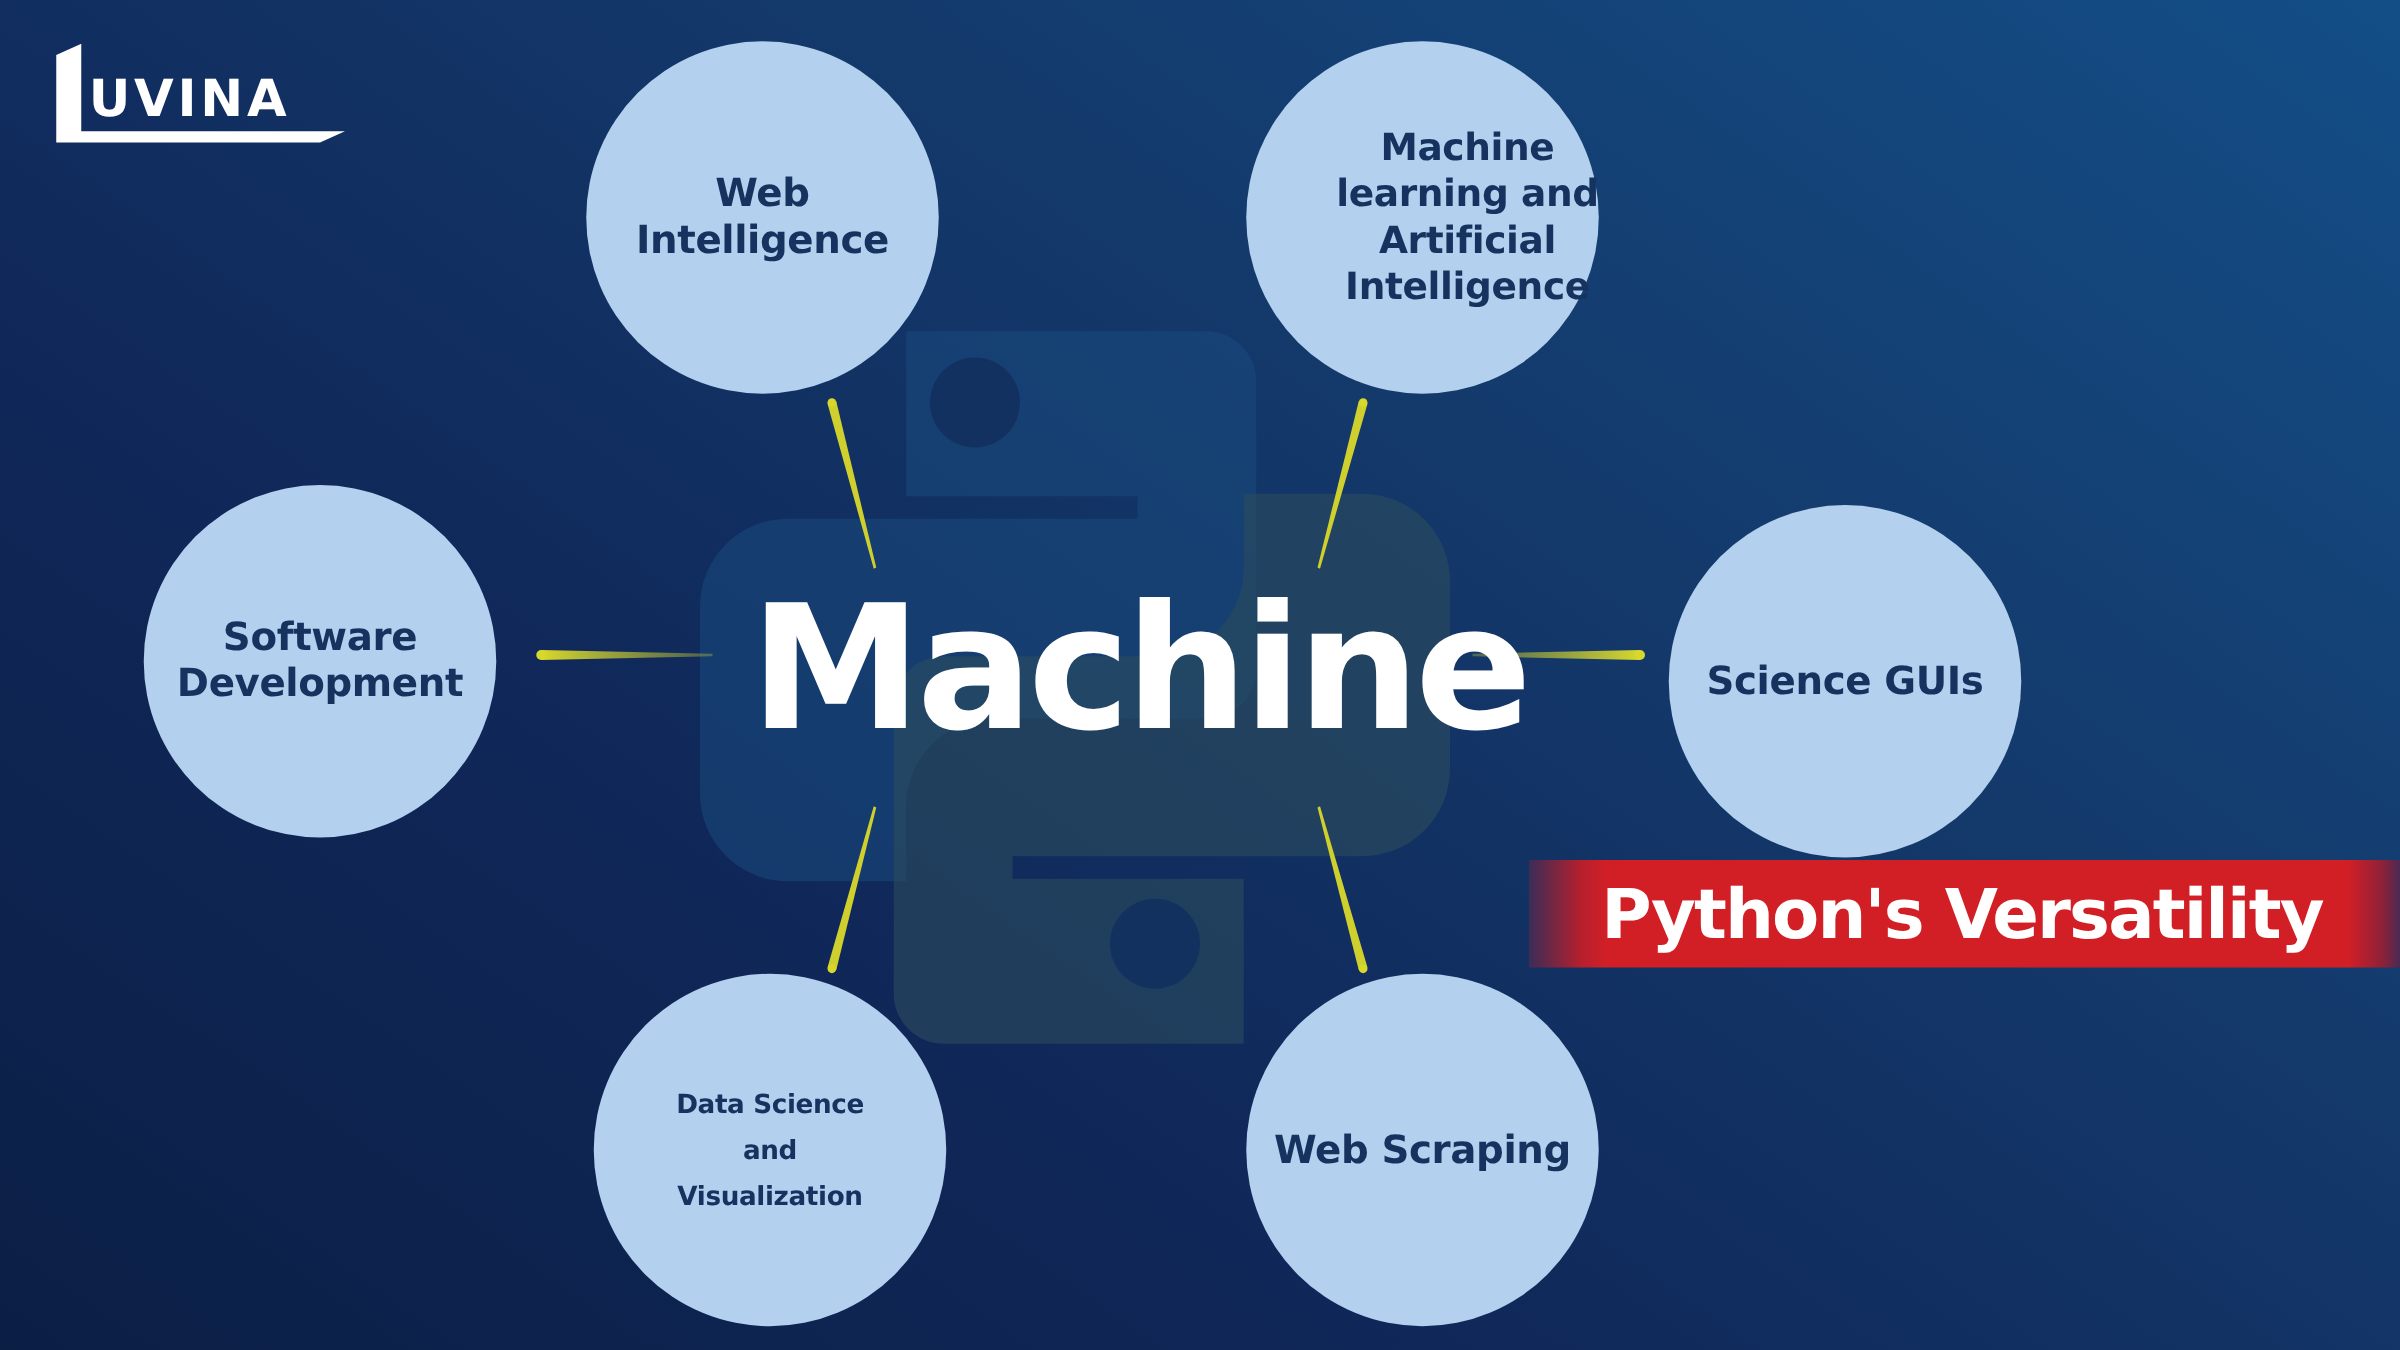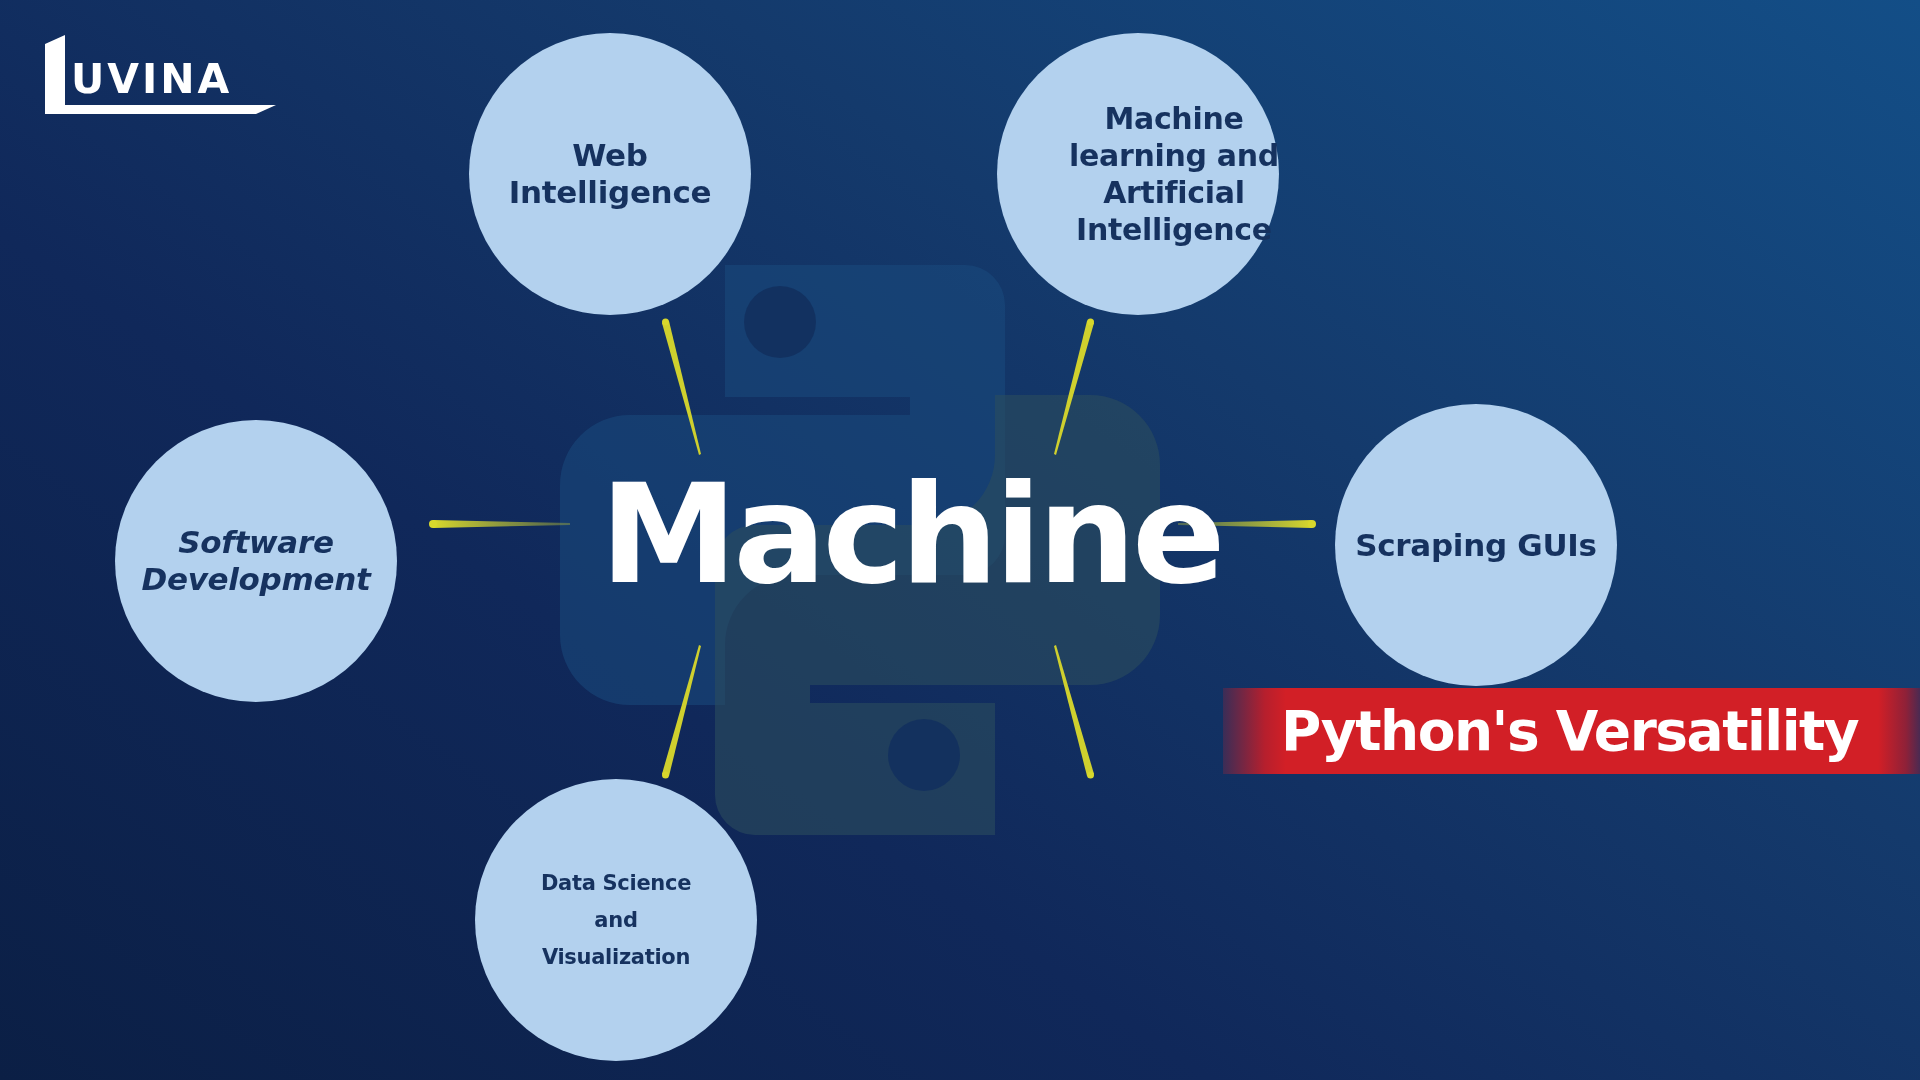--- a/index.html
+++ b/index.html
@@ -173,35 +173,38 @@
 Intelligence</span>
   </div>
 
   <div class="topic" style="left:997px; top:33px;justify-content:flex-end;">
     <span class="topic-label ml">Machine
 learning and
 Artificial
 Intelligence</span>
   </div>
 
-  <div class="topic" style="left:115px; top:420px;font-style:italic;">
+  <div class="topic" style="left:115px; top:388px;">
     <span class="topic-label">Software
 Development</span>
   </div>
 
   <div class="topic" style="left:1335px; top:404px;">
-    <span class="topic-label">Scraping GUIs</span>
+    <span class="topic-label">Science GUIs</span>
   </div>
 
   <div class="topic" style="left:475px; top:779px;">
     <span class="topic-label long">Data Science
 and
 Visualization</span>
   </div>
 
+  <div class="topic" style="left:997px; top:779px;">
+    <span class="topic-label">Web Scraping</span>
+  </div>
 
   <div class="center-title">Machine</div>
 
   <div class="banner">
     <span class="banner-text">Python's Versatility</span>
   </div>
 
 </div>
 
 </body></html>

